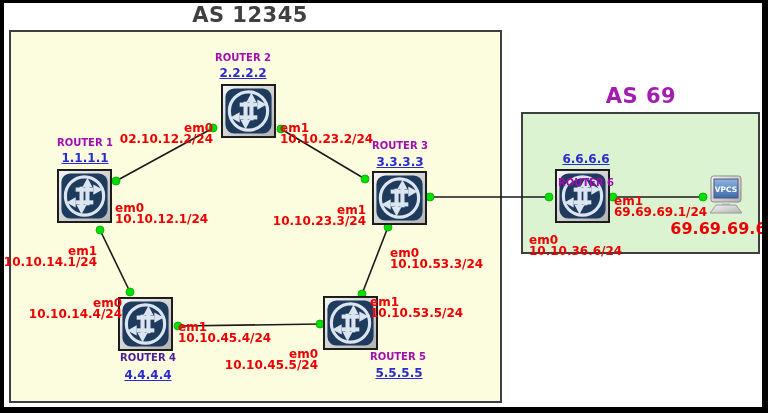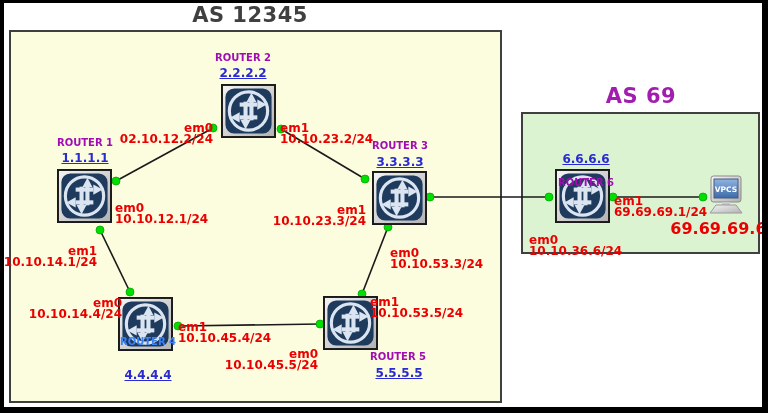--- a/index.html
+++ b/index.html
@@ -121,21 +121,21 @@
         <use href="#router-sym"></use>
       </svg>
     </div>
     <div class="rname" style="left: 400px; top: 140px; color: rgb(161, 13, 179);">ROUTER 3</div>
     <div class="rip" style="left: 400px; top: 155px; color: rgb(42, 42, 210);">3.3.3.3</div>
     <div class="router" style="left: 118px; top: 297px;">
       <svg viewBox="0 0 56 55">
         <use href="#router-sym"></use>
       </svg>
     </div>
-    <div class="rname" style="left: 148px; top: 336px; color: #3b82f6;">ROUTER 4</div>
+    <div class="rname" style="left: 148px; top: 352px; color: #4c1d95;">ROUTER 4</div>
     <div class="rip" style="left: 148px; top: 368px; color: rgb(42, 42, 210);">4.4.4.4</div>
     <div class="router" style="left: 323px; top: 296px;">
       <svg viewBox="0 0 56 55">
         <use href="#router-sym"></use>
       </svg>
     </div>
     <div class="rname" style="left: 351px; top: 351px; color: rgb(161, 13, 179); margin-left: 47px;">ROUTER 5</div>
     <div class="rip" style="left: 351px; top: 366px; color: rgb(42, 42, 210); margin-left: 48px;">5.5.5.5</div>
     <div class="router" style="left: 555px; top: 169px;">
       <svg viewBox="0 0 56 55">

